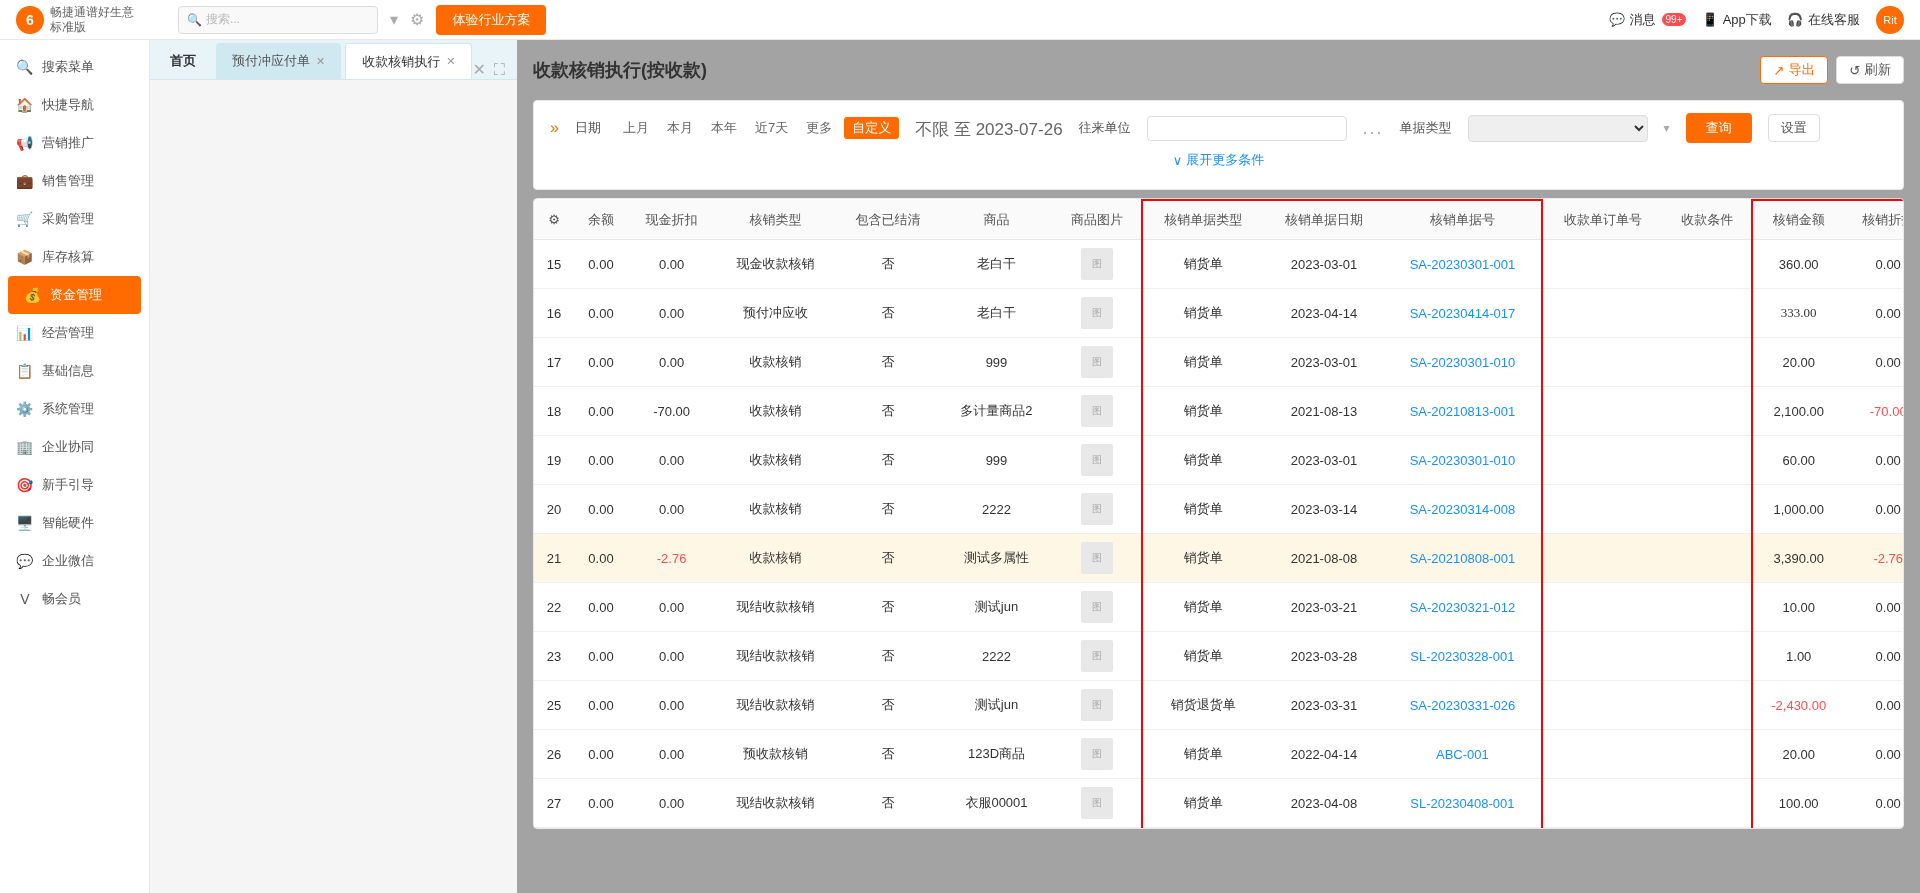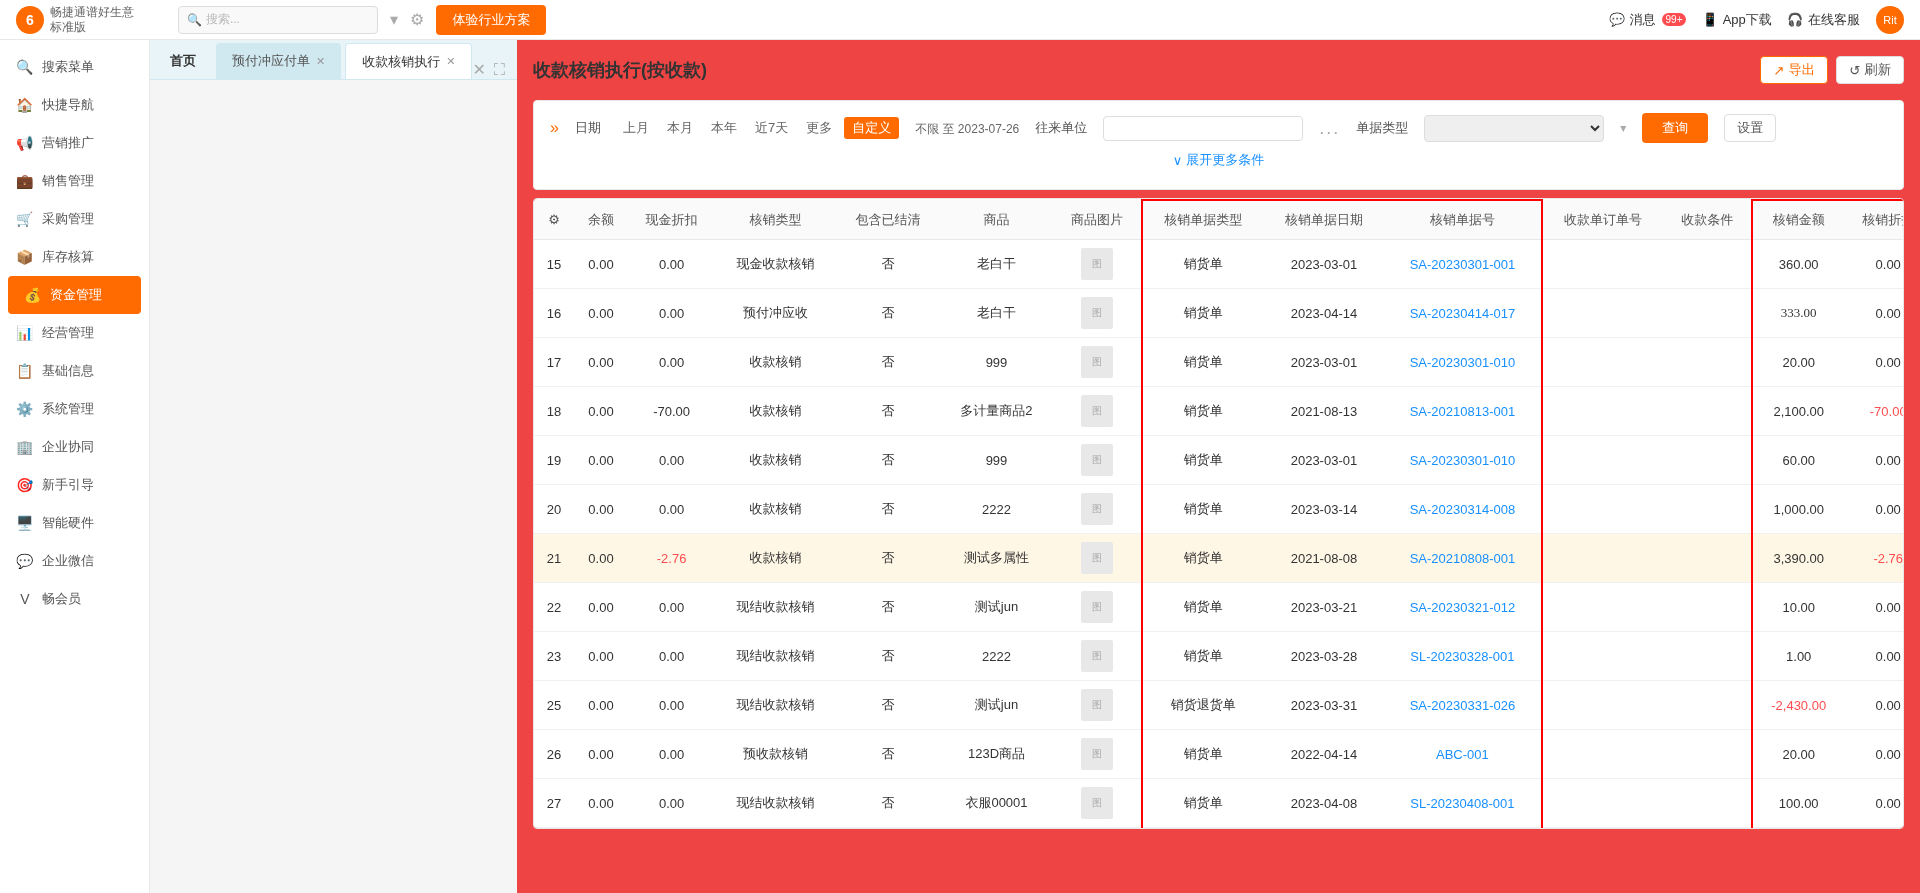--- a/index.html
+++ b/index.html
@@ -29,21 +29,21 @@
 
     
     .tab-bar { height: 40px; background: #e8f4f8; display: flex; align-items: flex-end; padding: 0 0 0 0; border-bottom: 1px solid #d0e8f0; }
     .tab { height: 36px; padding: 0 16px; display: flex; align-items: center; gap: 6px; cursor: pointer; font-size: 13px; color: #555; background: #d0e8f0; border-radius: 4px 4px 0 0; margin-left: 4px; }
     .tab.home { background: transparent; color: #333; font-weight: bold; }
     .tab.active { background: #fff; color: #333; border: 1px solid #d0e8f0; border-bottom: none; }
     .tab-close { color: #999; font-size: 11px; cursor: pointer; }
     .tab-bar-actions { margin-left: auto; display: flex; align-items: center; gap: 8px; padding-right: 12px; }
 
     
-    .page-content { flex: 1; overflow-y: auto; padding: 16px; background: #ef4444; }
+    .page-content { flex: 1; overflow-y: auto; padding: 16px; background: #a3a3a3; }
     .page-title { font-size: 18px; font-weight: bold; color: #333; margin-bottom: 16px; display: flex; align-items: center; justify-content: space-between; }
     .page-title-actions { display: flex; gap: 8px; font-size: 13px; font-weight: normal; }
     .btn-export { border: 1px solid #ff6b00; color: #ff6b00; background: #fff; padding: 4px 12px; border-radius: 4px; cursor: pointer; display: flex; align-items: center; gap: 4px; }
     .btn-refresh { border: 1px solid #ddd; color: #555; background: #fff; padding: 4px 12px; border-radius: 4px; cursor: pointer; display: flex; align-items: center; gap: 4px; }
 
     
     .filter-bar { background: #fff; border-radius: 4px; padding: 12px 16px; margin-bottom: 8px; border: 1px solid #e8e8e8; }
     .filter-row { display: flex; align-items: center; gap: 16px; flex-wrap: wrap; }
     .filter-label { color: #555; font-size: 13px; white-space: nowrap; }
     .filter-date-group { display: flex; align-items: flex-end; gap: 6px; }
@@ -209,21 +209,21 @@
           <span class="filter-label">日期</span>
           <div class="filter-date-group">
             <button class="btn-date">上月</button>
             <button class="btn-date">本月</button>
             <button class="btn-date">本年</button>
             <button class="btn-date">近7天</button>
             <button class="btn-date">更多</button>
             <button class="btn-date custom">自定义</button>
           </div>
           <div style="margin-top:2px;">
-            <div style="color:#666;font-size:12px;">不限 至 2023-07-26</div>
+            <div style="color:#666;font-size:17px;">不限 至 2023-07-26</div>
           </div>
           <span class="filter-label">往来单位</span>
           <input class="filter-input" style="width: 200px;" value="">
           <span class="filter-dots">...</span>
           <span class="filter-label">单据类型</span>
           <select class="filter-select" style="width:180px;">
             <option></option>
           </select>
           <span style="color:#aaa;font-size:12px;cursor:pointer;">▾</span>
           <button class="btn-query">查询</button>

